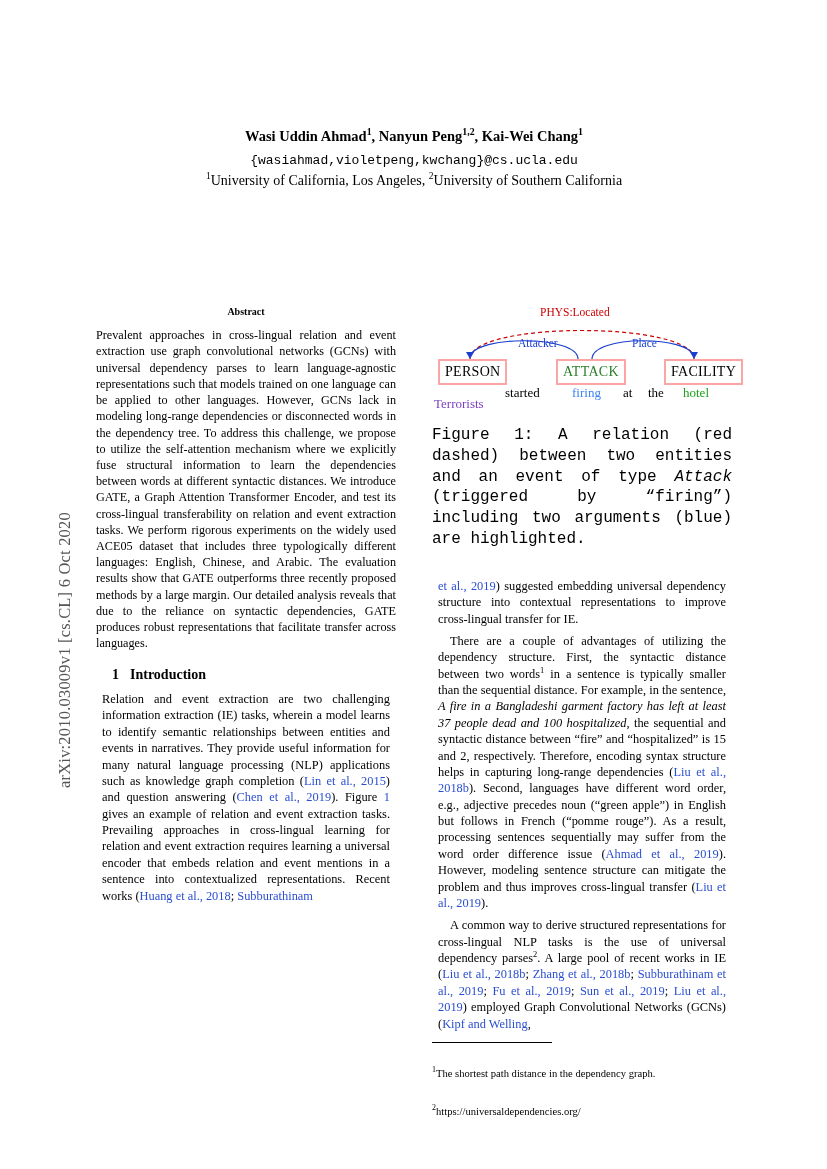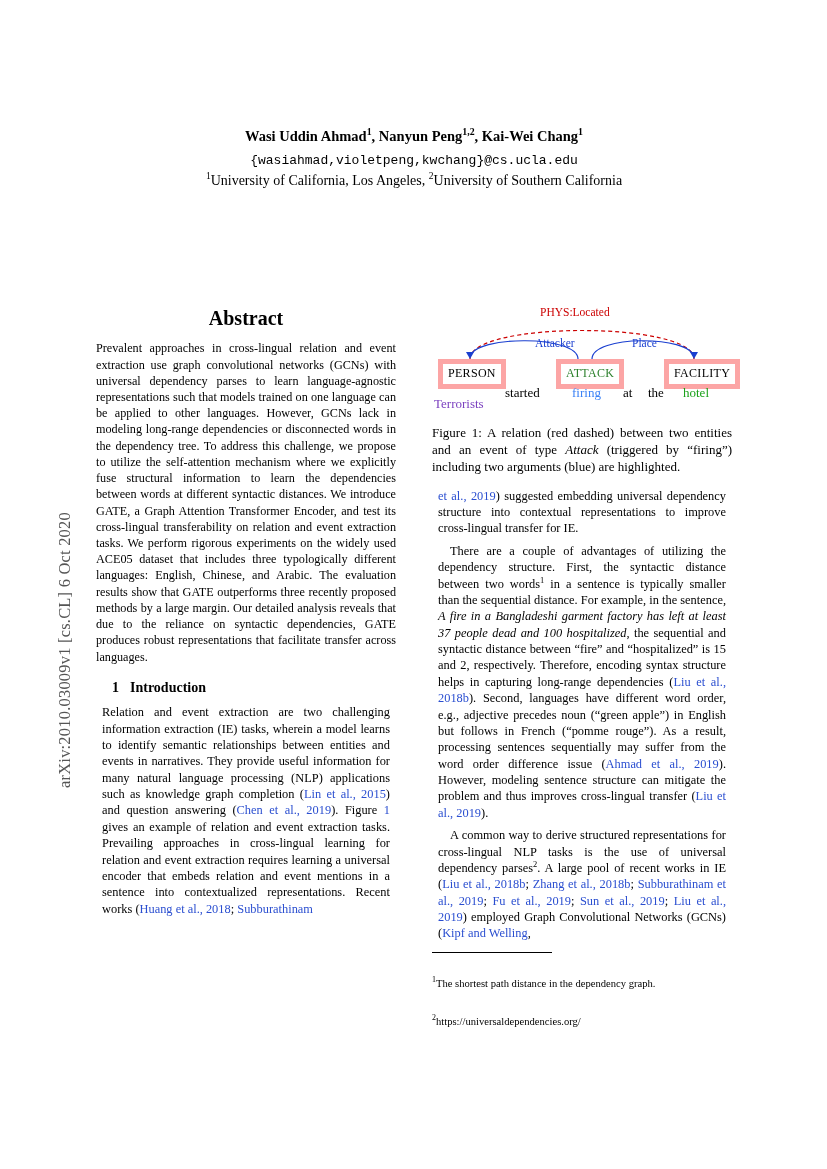--- a/index.html
+++ b/index.html
@@ -82,21 +82,21 @@
     top: 0;
     width: 300px;
     font-size: 12.4px;
     line-height: 1.32;
     text-align: justify;
   }
   .col.left { left: 0; }
   .col.right { left: 336px; }
 
   .section-head {
-    font-size: 20px;
+    font-size: 10px;
     font-weight: bold;
     text-align: center;
     margin: 0 0 9px 0;
   }
   .sec-title {
     font-size: 14px;
     font-weight: bold;
     text-align: left;
     margin: 14px 0 7px 16px;
   }
@@ -126,32 +126,31 @@
   }
   .phys-label {
     left: 108px; top: 0px;
     color: #cc0000;
     font-size: 11.5px;
   }
   .attacker-label {
     left: 86px; top: 31px;
     color: #1a3fd0;
     font-size: 11.5px;
-    margin-left: 17px;
   }
   .place-label {
     left: 200px; top: 31px;
     color: #1a3fd0;
     font-size: 11.5px;
   }
   .node {
     position: absolute;
     top: 54px;
-    border: 5px solid #fca5a5;
-    font-size: 12px;
+    border: 2px solid #fca5a5;
+    font-size: 14px;
     font-variant: small-caps;
     padding: 2px 5px 2px 5px;
     background: #fff;
     letter-spacing: 0.3px;
     text-align: center;
     white-space: nowrap;
   }
   .node.person { left: 6px; }
   .node.attack { left: 124px; color: #2a7f2a; }
   .node.facility { left: 232px; }
@@ -163,24 +162,25 @@
     font-size: 13px;
   }
   .sent span { position: absolute; white-space: nowrap; }
   .w-terrorists { left: 2px; color: #7a3fbf; margin-top: 11px; }
   .w-started { left: 73px; color: #000; }
   .w-firing { left: 140px; color: #3b82f6; }
   .w-at { left: 191px; color: #000; }
   .w-the { left: 216px; color: #000; }
   .w-hotel { left: 251px; color: #1aa11a; }
   .fig-caption {
-    font-size: 13px;
+    font-size: 16px;
     line-height: 1.3;
     text-align: justify;
-    margin: 4px 0 12px 0;
+    margin: 4px 0 28px 0;
+    font-family: Liberation Mono, monospace;
   }
   .fig-caption .it { font-style: italic; }
 
   .footnote-rule {
     width: 120px;
     height: 1px;
     background: #000;
     margin: 10px 0 5px 0;
   }
   .footnotes {

